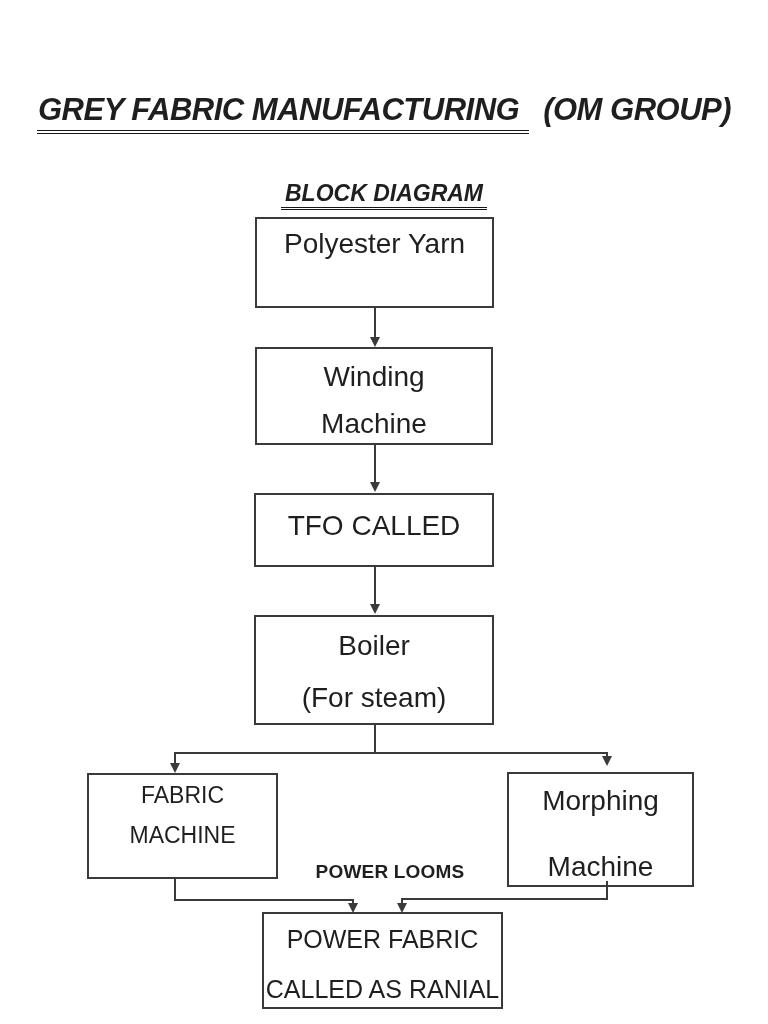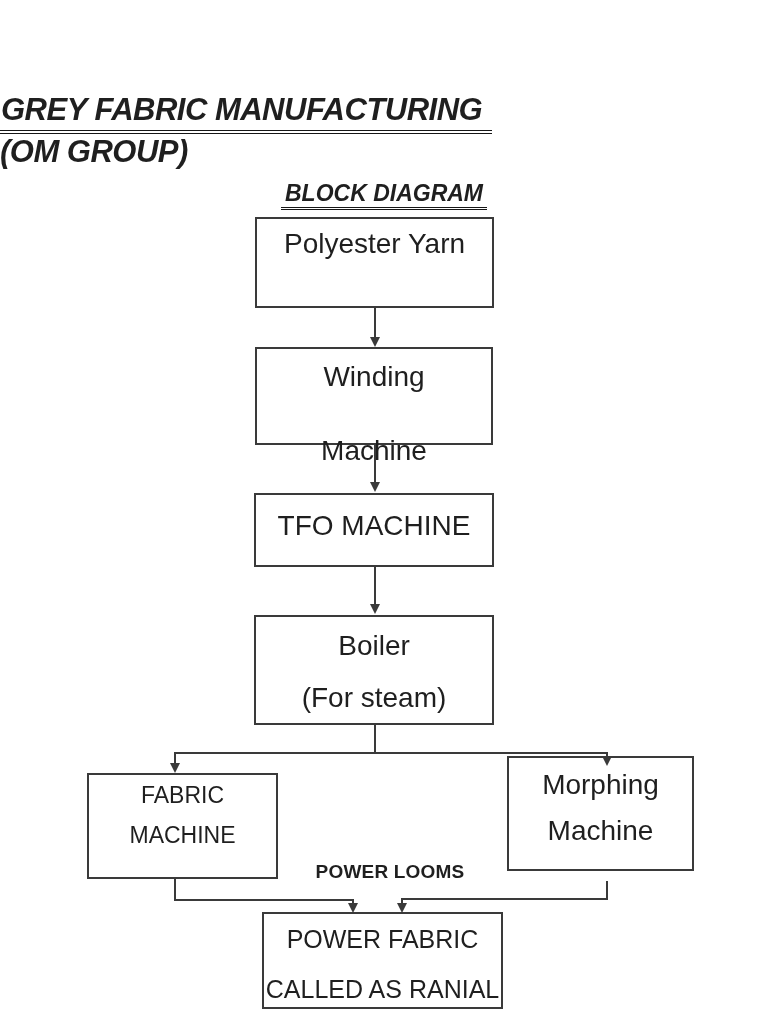--- a/index.html
+++ b/index.html
@@ -19,26 +19,26 @@
 
   
   .title-row {
     position: absolute;
     left: 0;
     right: 0;
     top: 92px;
     display: flex;
     justify-content: center;
     align-items: baseline;
+    gap: 14px;
     font-size: 31px;
     font-weight: bold;
     font-style: italic;
     letter-spacing: -0.5px;
     white-space: nowrap;
-    flex-direction: column;
   }
   .title-underlined {
     border-bottom: 4px double #161616;
     padding: 0 10px 2px 1px;
   }
   .subtitle-row {
     position: absolute;
     left: 0;
     right: 0;
     top: 140px;
@@ -64,29 +64,29 @@
     align-items: center;
     justify-content: flex-start;
     text-align: center;
     white-space: nowrap;
   }
   .node .nline { display: block; }
 
   .n-polyester { left: 255px; top: 217px; width: 239px; height: 91px;
                  font-size: 28px; line-height: 42px; padding-top: 4px; text-align: center; }
   .n-winding   { left: 255px; top: 347px; width: 238px; height: 98px;
-                 font-size: 28px; line-height: 47px; padding-top: 4px; gap: 27px; }
+                 font-size: 28px; line-height: 47px; padding-top: 4px; }
   .n-tfo       { left: 254px; top: 493px; width: 240px; height: 74px;
                  font-size: 28px; line-height: 58px; padding-top: 2px; }
   .n-boiler    { left: 254px; top: 615px; width: 240px; height: 110px;
                  font-size: 28px; line-height: 52px; padding-top: 3px; }
   .n-bobbin    { left: 87px;  top: 773px; width: 191px; height: 106px;
                  font-size: 23px; line-height: 40px; }
-  .n-morphing  { left: 507px; top: 756px; width: 187px; height: 115px;
-                 font-size: 28px; line-height: 46px; padding-top: 4px; }
+  .n-morphing  { left: 507px; top: 772px; width: 187px; height: 115px;
+                 font-size: 28px; line-height: 46px; padding-top: 4px; gap: 20px; }
   .n-grey      { left: 262px; top: 912px; width: 241px; height: 97px;
                  font-size: 25px; line-height: 50px; }
 
   
   .vline, .hline {
     position: absolute;
     background: #3a3a3a;
   }
   .vline { width: 2px; }
   .hline { height: 2px; }
@@ -149,21 +149,21 @@
   <div class="node n-polyester">
     <span class="nline">Polyester Yarn</span>
   </div>
 
   <div class="node n-winding">
     <span class="nline">Winding</span>
     <span class="nline">Machine</span>
   </div>
 
   <div class="node n-tfo">
-    <span class="nline">TFO MACHINE</span>
+    <span class="nline">TFO CALLED</span>
   </div>
 
   <div class="node n-boiler">
     <span class="nline">Boiler</span>
     <span class="nline">(For steam)</span>
   </div>
 
   <div class="node n-bobbin">
     <span class="nline">FABRIC</span>
     <span class="nline">MACHINE</span>

